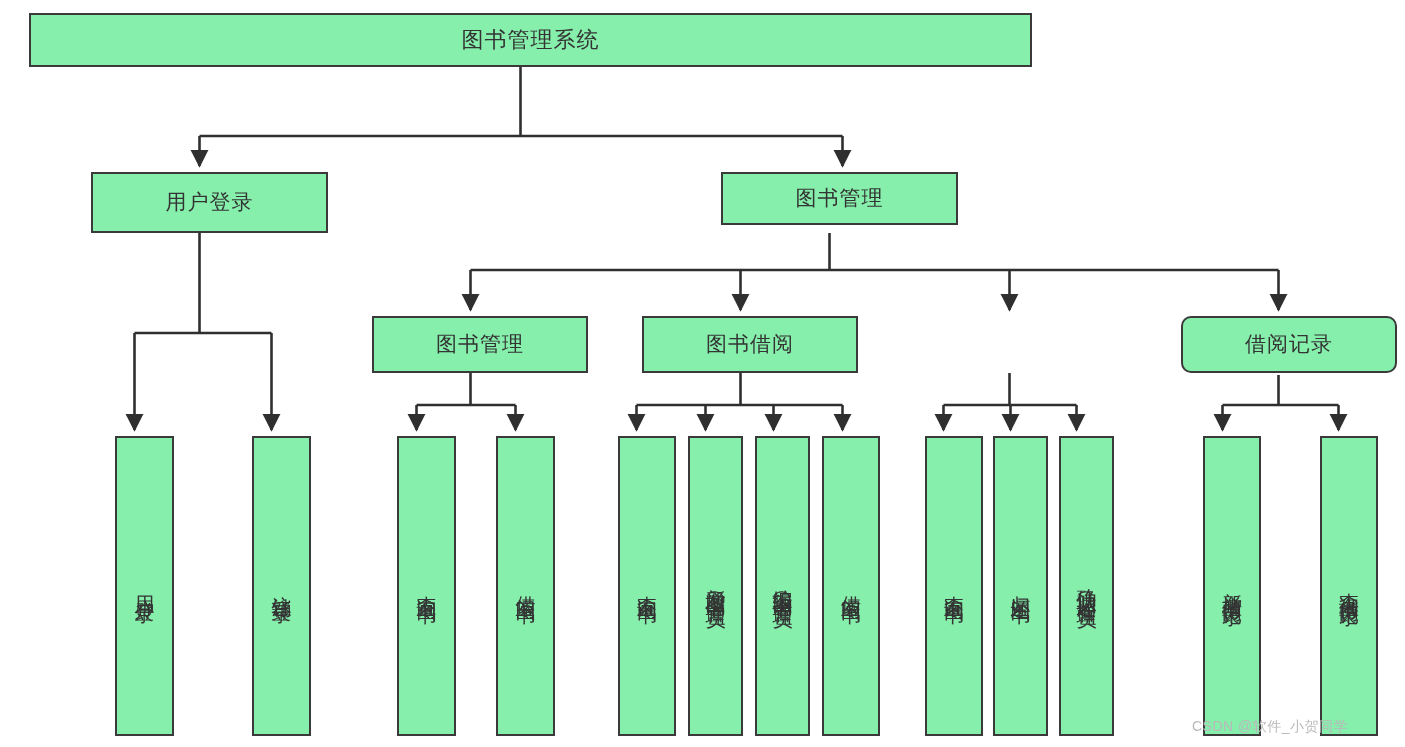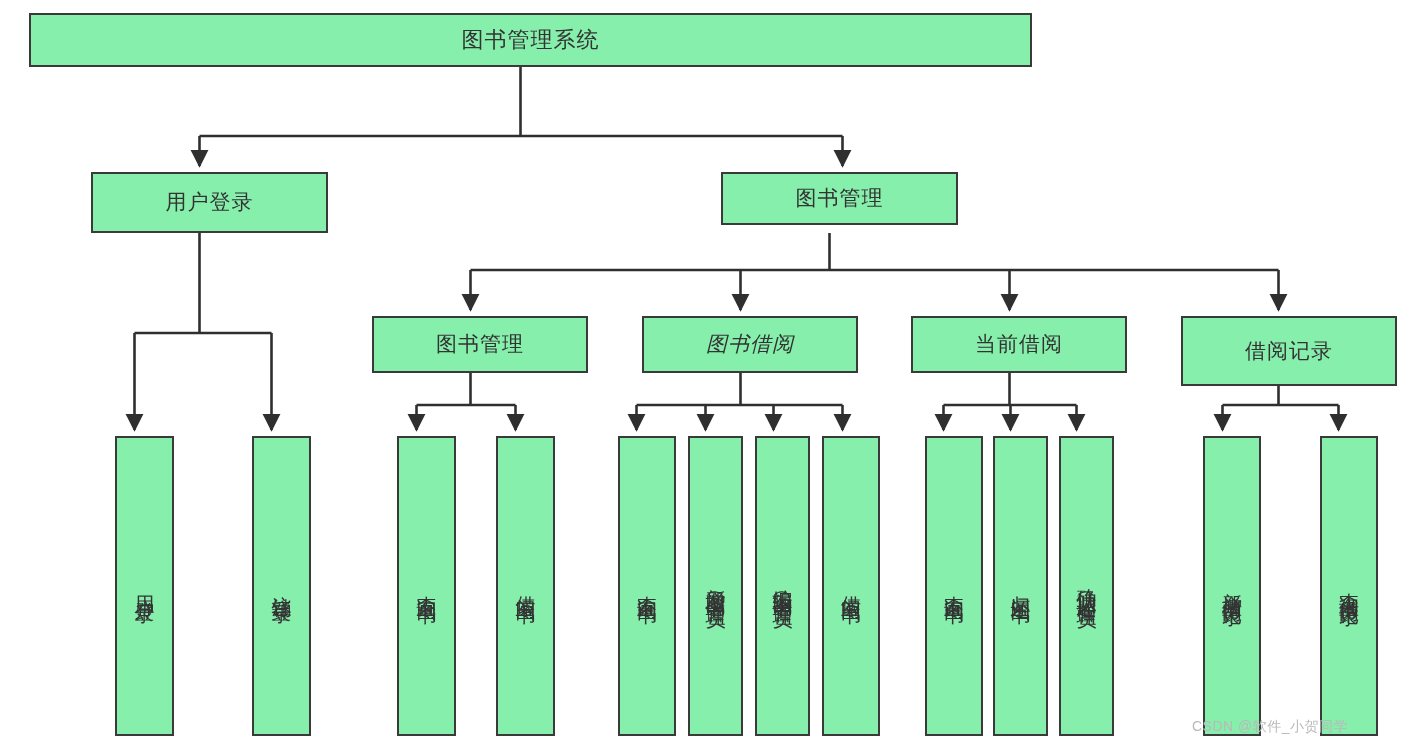--- a/index.html
+++ b/index.html
@@ -131,29 +131,26 @@
   </div>
 
   <div class="node horiz" style="left:711px; top:172px; width:237px; height:53px;">
     <span class="label">图书管理</span>
   </div>
 
   <div class="node horiz" style="left:362px; top:316px; width:216px; height:57px;">
     <span class="label">图书管理</span>
   </div>
 
-  <div class="node horiz" style="left:632px; top:316px; width:216px; height:57px;font-style:italic;">
+  <div class="node horiz" style="left:632px; top:316px; width:216px; height:57px;">
     <span class="label">图书借阅</span>
   </div>
 
-  <div class="node horiz" style="left:901px; top:316px; width:216px; height:57px;">
-    <span class="label">当前借阅</span>
-  </div>
-
-  <div class="node horiz" style="left:1171px; top:316px; width:216px; height:70px;">
+
+  <div class="node horiz" style="left:1171px; top:316px; width:216px; height:57px;border-radius:10px;">
     <span class="label">借阅记录</span>
   </div>
 
   <div class="node vert" style="left:105px; top:436px; width:59px; height:300px;">
     <span class="label">用户登录</span>
   </div>
 
   <div class="node vert" style="left:242px; top:436px; width:59px; height:300px;">
     <span class="label">注销登录</span>
   </div>

